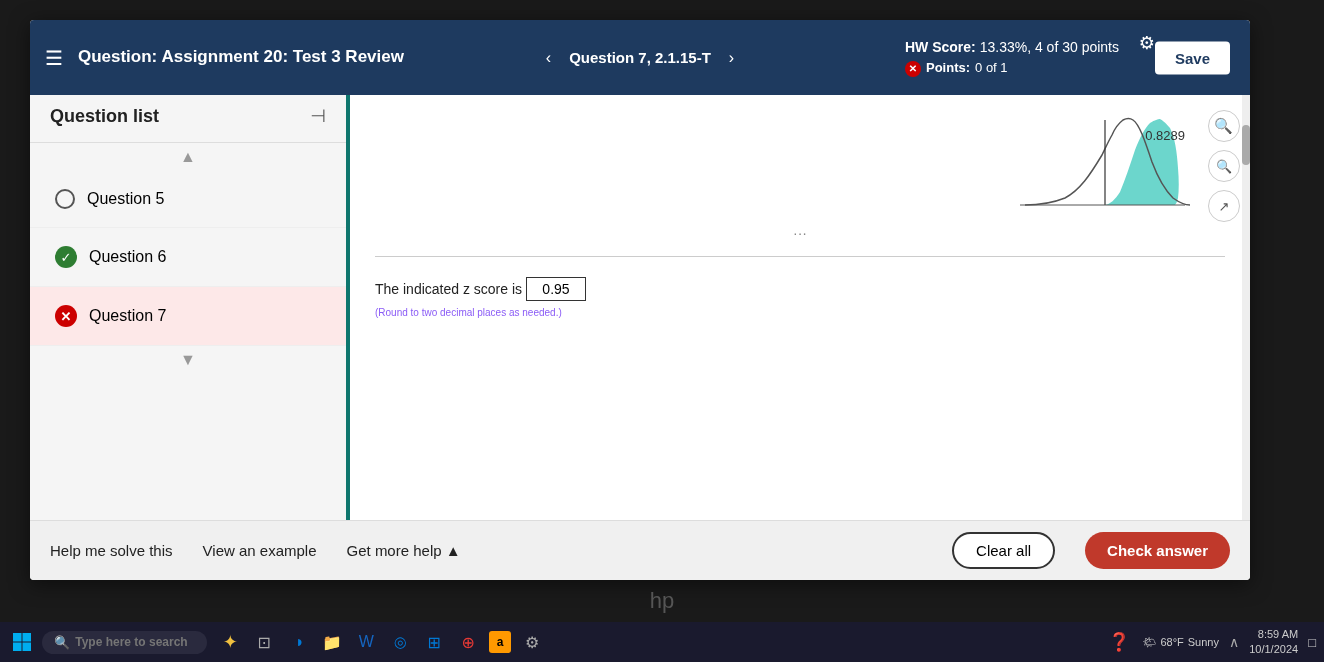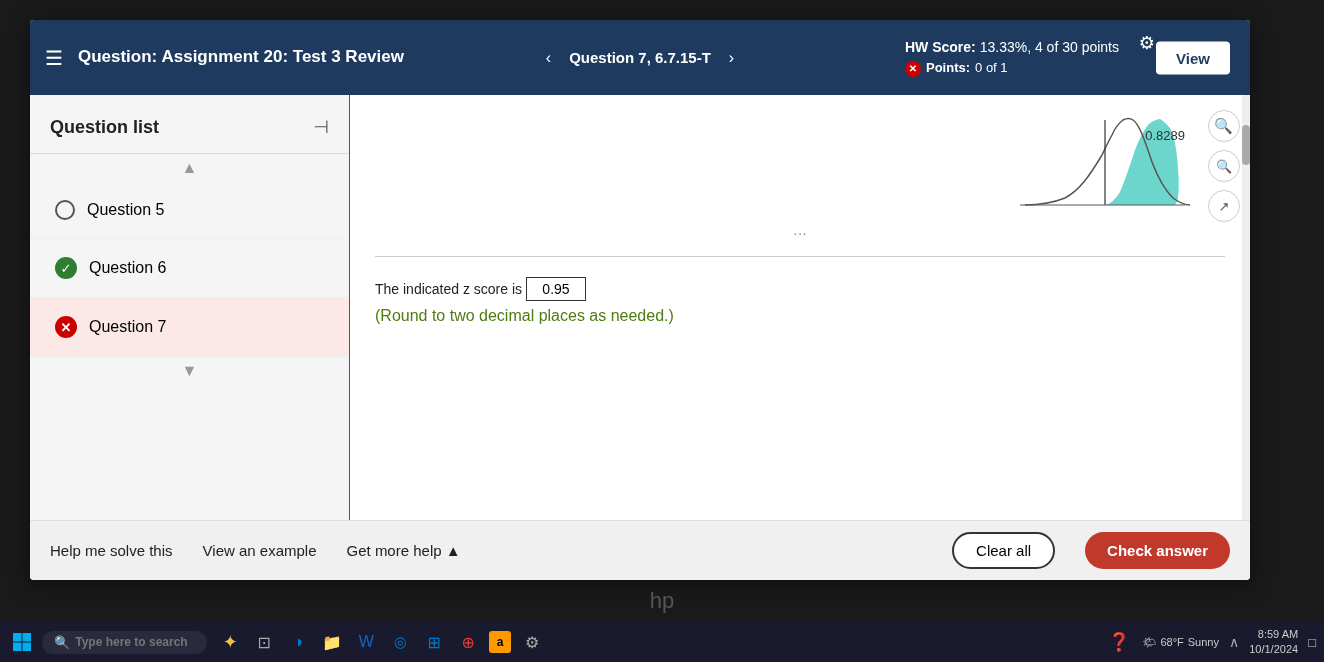--- a/index.html
+++ b/index.html
@@ -121,22 +121,22 @@
     
     .main-body {
       display: flex;
       height: calc(100% - 75px - 60px);
     }
 
     
     .sidebar {
       width: 320px;
       background: #f5f5f5;
-      border-right: 1px solid #0f766e;
-      padding: 11px 0;
+      border-right: 4px solid #0f766e;
+      padding: 0 0;
       position: relative;
       overflow-y: auto;
     }
     .sidebar-header {
       display: flex;
       align-items: center;
       justify-content: space-between;
       padding: 10px 20px 15px;
       border-bottom: 1px solid #ddd;
     }
@@ -246,22 +246,22 @@
       margin-bottom: 6px;
     }
     .answer-input {
       border: 1px solid #333;
       padding: 3px 6px;
       font-size: 14px;
       width: 60px;
       text-align: center;
     }
     .answer-hint {
-      font-size: 16px;
-      color: #4d7c0f;
+      font-size: 10px;
+      color: #8b5cf6;
       margin-top: 6px;
     }
 
     
     .content-tools {
       position: absolute;
       right: 10px;
       top: 15px;
       display: flex;
       flex-direction: column;
@@ -441,38 +441,38 @@
 
   <div class="header">
     <span class="header-menu-icon">☰</span>
     <div class="header-title">
       <span>Question:</span>
       <span>Assignment 20: Test 3 Review</span>
     </div>
 
     <div class="header-nav">
       <span class="nav-arrow">‹</span>
-      <span class="nav-question">Question 7, 6.7.15-T</span>
+      <span class="nav-question">Question 7, 2.1.15-T</span>
       <span class="nav-arrow">›</span>
     </div>
 
     <div class="header-score">
       <div class="hw-score">
         <strong>HW Score:</strong>
         <span>13.33%, 4 of 30 points</span>
       </div>
       <div class="points">
         <span class="x-circle">✕</span>
         <strong>Points:</strong>
         <span>0 of 1</span>
       </div>
     </div>
 
     <span class="gear-icon">⚙</span>
-    <button class="save-btn">View</button>
+    <button class="save-btn">Save</button>
   </div>
 
   <div class="main-body">
 
     <div class="sidebar">
       <div class="sidebar-header">
         <span class="sidebar-title">Question list</span>
         <span class="sidebar-collapse-icon">⊣</span>
       </div>
       <div class="sidebar-scroll-up">▲</div>

